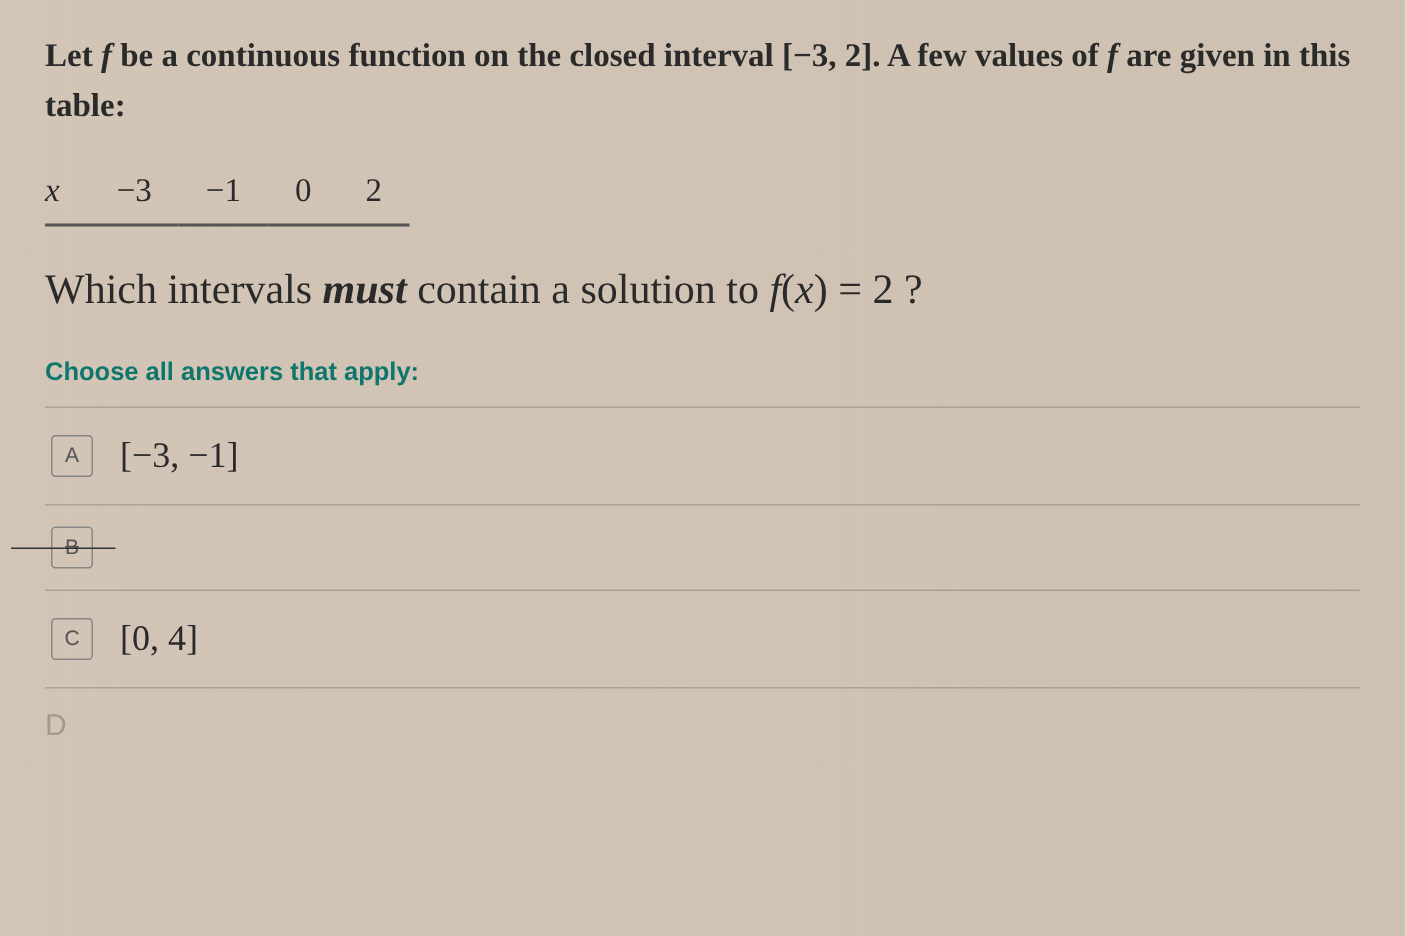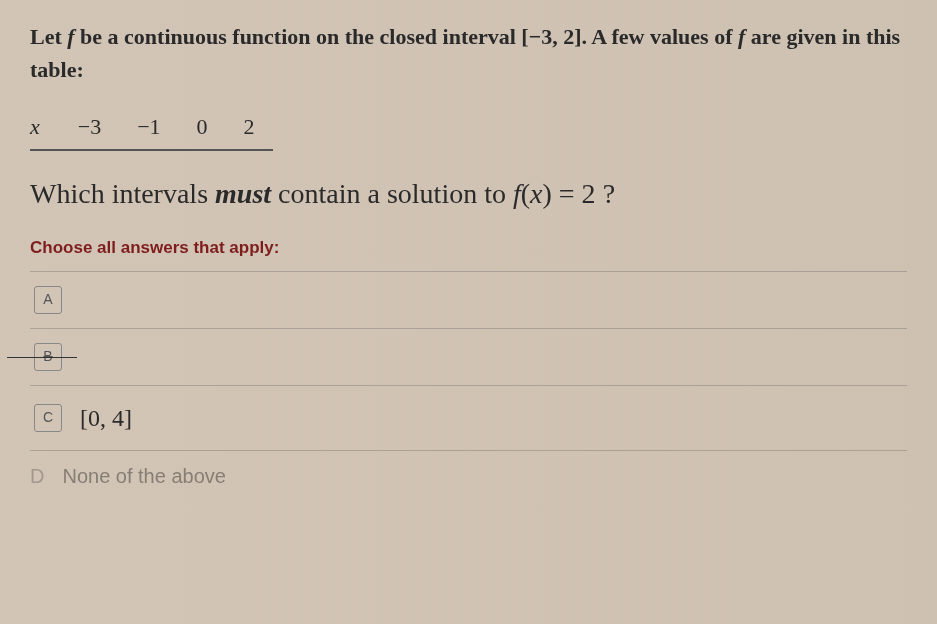--- a/index.html
+++ b/index.html
@@ -41,21 +41,21 @@
     .table td:first-child {
       text-align: left;
       padding-left: 0;
       padding-right: 20px;
     }
     .question { margin-bottom: 20px; font-size: 28px; }
     .choose-hdr {
       font-family: -apple-system, Arial, sans-serif;
       font-size: 17px;
       font-weight: 600;
-      color: #7f1d1d;
+      color: #0f766e;
       margin-bottom: 10px;
     }
     .choice-list {
       border-top: 1px solid rgba(100,100,100,0.35);
     }
     .choice {
       display: flex;
       align-items: center;
       padding: 14px 4px;
       border-bottom: 1px solid rgba(100,100,100,0.35);
@@ -126,31 +126,31 @@
     <span>Which intervals </span><em><strong>must</strong></em><span> contain a solution to </span><span><span class="math-i">f</span>(<span class="math-i">x</span>) = 2</span><span> ?</span>
   </div>
 
   <div class="choose-hdr">Choose all answers that apply:</div>
 
   <div class="choice-list">
     <div class="choice">
       <div class="letter-box">
           <span>A</span>
         </div>
+      <div class="label">[−3, −1]</div>
     </div>
     <div class="choice strike">
       <div class="letter-box strike-line">
           <span>B</span>
         </div>
     </div>
     <div class="choice">
       <div class="letter-box">
           <span>C</span>
         </div>
       <div class="label">[0, 4]</div>
     </div>
   </div>
 
   <div class="cutoff" style="display:flex; gap:18px; align-items:center;">
     <div class="letter-box" style="opacity:.6"><span>D</span></div>
-    <span>None of the above</span>
   </div>
 </div>
 
 </body></html>

